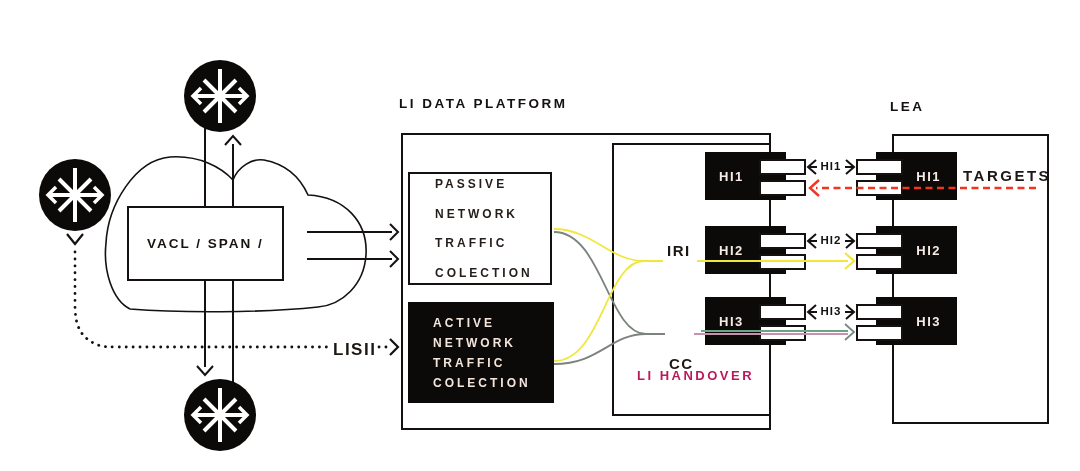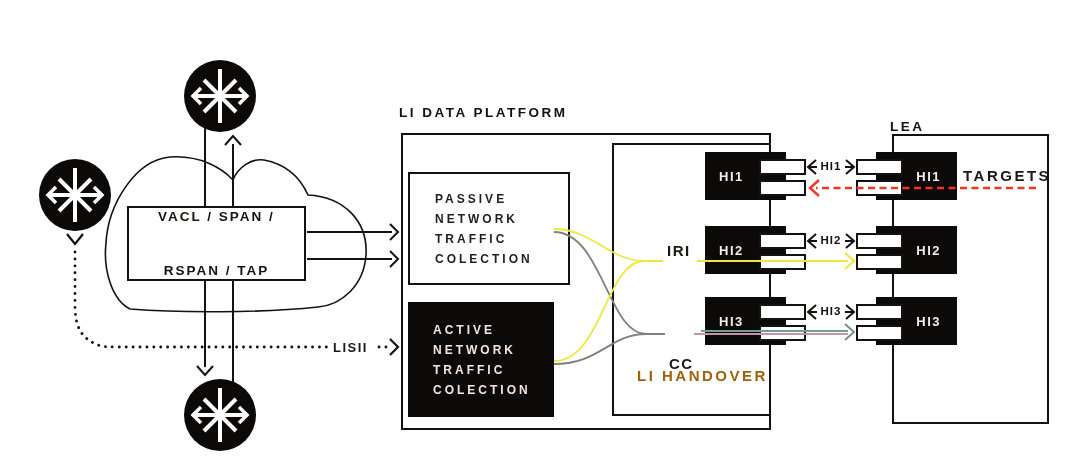--- a/index.html
+++ b/index.html
@@ -18,21 +18,21 @@
   .cloudbox-text{font-size:13.5px;letter-spacing:2px;line-height:26px;text-align:center;color:#17130f;}
   .stack-text{font-size:12px;letter-spacing:3px;line-height:20px;padding-left:25px;color:#241d19;}
   .stack-text.light{color:#f4e5dc;}
   .hi-box-label{font-size:13px;letter-spacing:1.5px;color:#f6ebe4;}
   .hi-box.left .hi-box-label{padding-left:14px;}
   .hi-box.right .hi-box-label{padding-left:0;text-align:right;padding-right:16px;}
   .tab{position:absolute;width:47px;height:16px;background:#ffffff;border:2px solid #141110;box-sizing:border-box;}
   .title{position:absolute;font-size:13.5px;letter-spacing:2.5px;color:#141110;white-space:nowrap;}
   .small-label{position:absolute;font-size:15px;letter-spacing:1.5px;color:#1c1713;white-space:nowrap;}
   .hi-mid-label{position:absolute;width:50px;text-align:center;font-size:11.5px;letter-spacing:1px;color:#141110;}
-  .handover-text{position:absolute;font-size:15px;letter-spacing:2.5px;line-height:19px;color:#a16207;white-space:nowrap;}
+  .handover-text{position:absolute;font-size:13px;letter-spacing:2.5px;line-height:19px;color:#be185d;white-space:nowrap;}
 </style>
 </head>
 <body>
 
 <div id="canvas">
 
   <svg class="layer" width="1080" height="471">
 
     <path d="M 130 309
          C 112 300 103 270 106 243
@@ -69,35 +69,34 @@
       <circle cx="220" cy="415" r="36" fill="#0b0a09"></circle>
       <path d="M 193 415 L 247 415 M 220 388 L 220 442 M 204 399 L 236 431 M 204 431 L 236 399" stroke="#ffffff" stroke-width="4" fill="none"></path>
       <path d="M 201 407 L 193 415 L 201 423 M 239 407 L 247 415 L 239 423" stroke="#ffffff" stroke-width="3.5" fill="none"></path>
     </g>
   </svg>
 
   <div class="frame" style="left:401px;top:133px;width:370px;height:297px;"></div>
   <div class="frame" style="left:612px;top:143px;width:159px;height:273px;"></div>
   <div class="frame" style="left:892px;top:134px;width:157px;height:290px;"></div>
 
-  <div class="title" style="left:399px;top:105px;">LI DATA PLATFORM</div>
-  <div class="title" style="left:890px;top:119px;">LEA</div>
+  <div class="title" style="left:399px;top:96px;">LI DATA PLATFORM</div>
+  <div class="title" style="left:890px;top:99px;">LEA</div>
 
-  <div class="whitebox" style="left:127px;top:206px;width:179px;height:75px;gap:28px;">
+  <div class="whitebox" style="left:127px;top:206px;width:157px;height:75px;gap:28px;">
     <div class="cloudbox-text">VACL / SPAN /</div>
-    <div class="cloudbox-text">RSPAN / TAP</div>
   </div>
 
-  <div class="whitebox" style="left:408px;top:172px;width:162px;height:113px;">
+  <div class="whitebox" style="left:408px;top:172px;width:144px;height:113px;justify-content:space-between;">
     <div class="stack-text">PASSIVE</div>
     <div class="stack-text">NETWORK</div>
     <div class="stack-text">TRAFFIC</div>
     <div class="stack-text">COLECTION</div>
   </div>
-  <div class="blackbox" style="left:408px;top:302px;width:146px;height:115px;">
+  <div class="blackbox" style="left:408px;top:302px;width:146px;height:101px;">
     <div class="stack-text light">ACTIVE</div>
     <div class="stack-text light">NETWORK</div>
     <div class="stack-text light">TRAFFIC</div>
     <div class="stack-text light">COLECTION</div>
   </div>
 
   <div class="handover-text" style="left:637px;top:366px;">
     <div>LI HANDOVER</div>
   </div>
 
@@ -134,21 +133,21 @@
   <div class="tab" style="left:856px;top:254px;"></div>
   <div class="tab" style="left:856px;top:304px;"></div>
   <div class="tab" style="left:856px;top:325px;"></div>
 
   <div class="hi-mid-label" style="left:806px;top:160px;">HI1</div>
   <div class="hi-mid-label" style="left:806px;top:234px;">HI2</div>
   <div class="hi-mid-label" style="left:806px;top:305px;">HI3</div>
 
   <div class="small-label" style="left:667px;top:242px;">IRI</div>
   <div class="small-label" style="left:669px;top:327px;margin-top:28px;">CC</div>
-  <div class="small-label" style="left:333px;top:340px;font-size:13px;">LISII</div>
+  <div class="small-label" style="left:333px;top:340px;font-size:17px;">LISII</div>
   <div class="small-label" style="left:963px;top:167px;letter-spacing:2.5px;">TARGETS</div>
 
   <svg class="layer" width="1080" height="471">
 
     <path d="M 307 232 L 392 232" stroke="#141110" stroke-width="1.8" fill="none"></path>
     <path d="M 390 224 L 398 232 L 390 240" stroke="#141110" stroke-width="2" fill="none"></path>
     <path d="M 307 259 L 392 259" stroke="#141110" stroke-width="1.8" fill="none"></path>
     <path d="M 390 251 L 398 259 L 390 267" stroke="#141110" stroke-width="2" fill="none"></path>
 
     <path d="M 554 229 C 592 229 610 261 644 261" stroke="#f0e73c" stroke-width="1.8" fill="none"></path>

